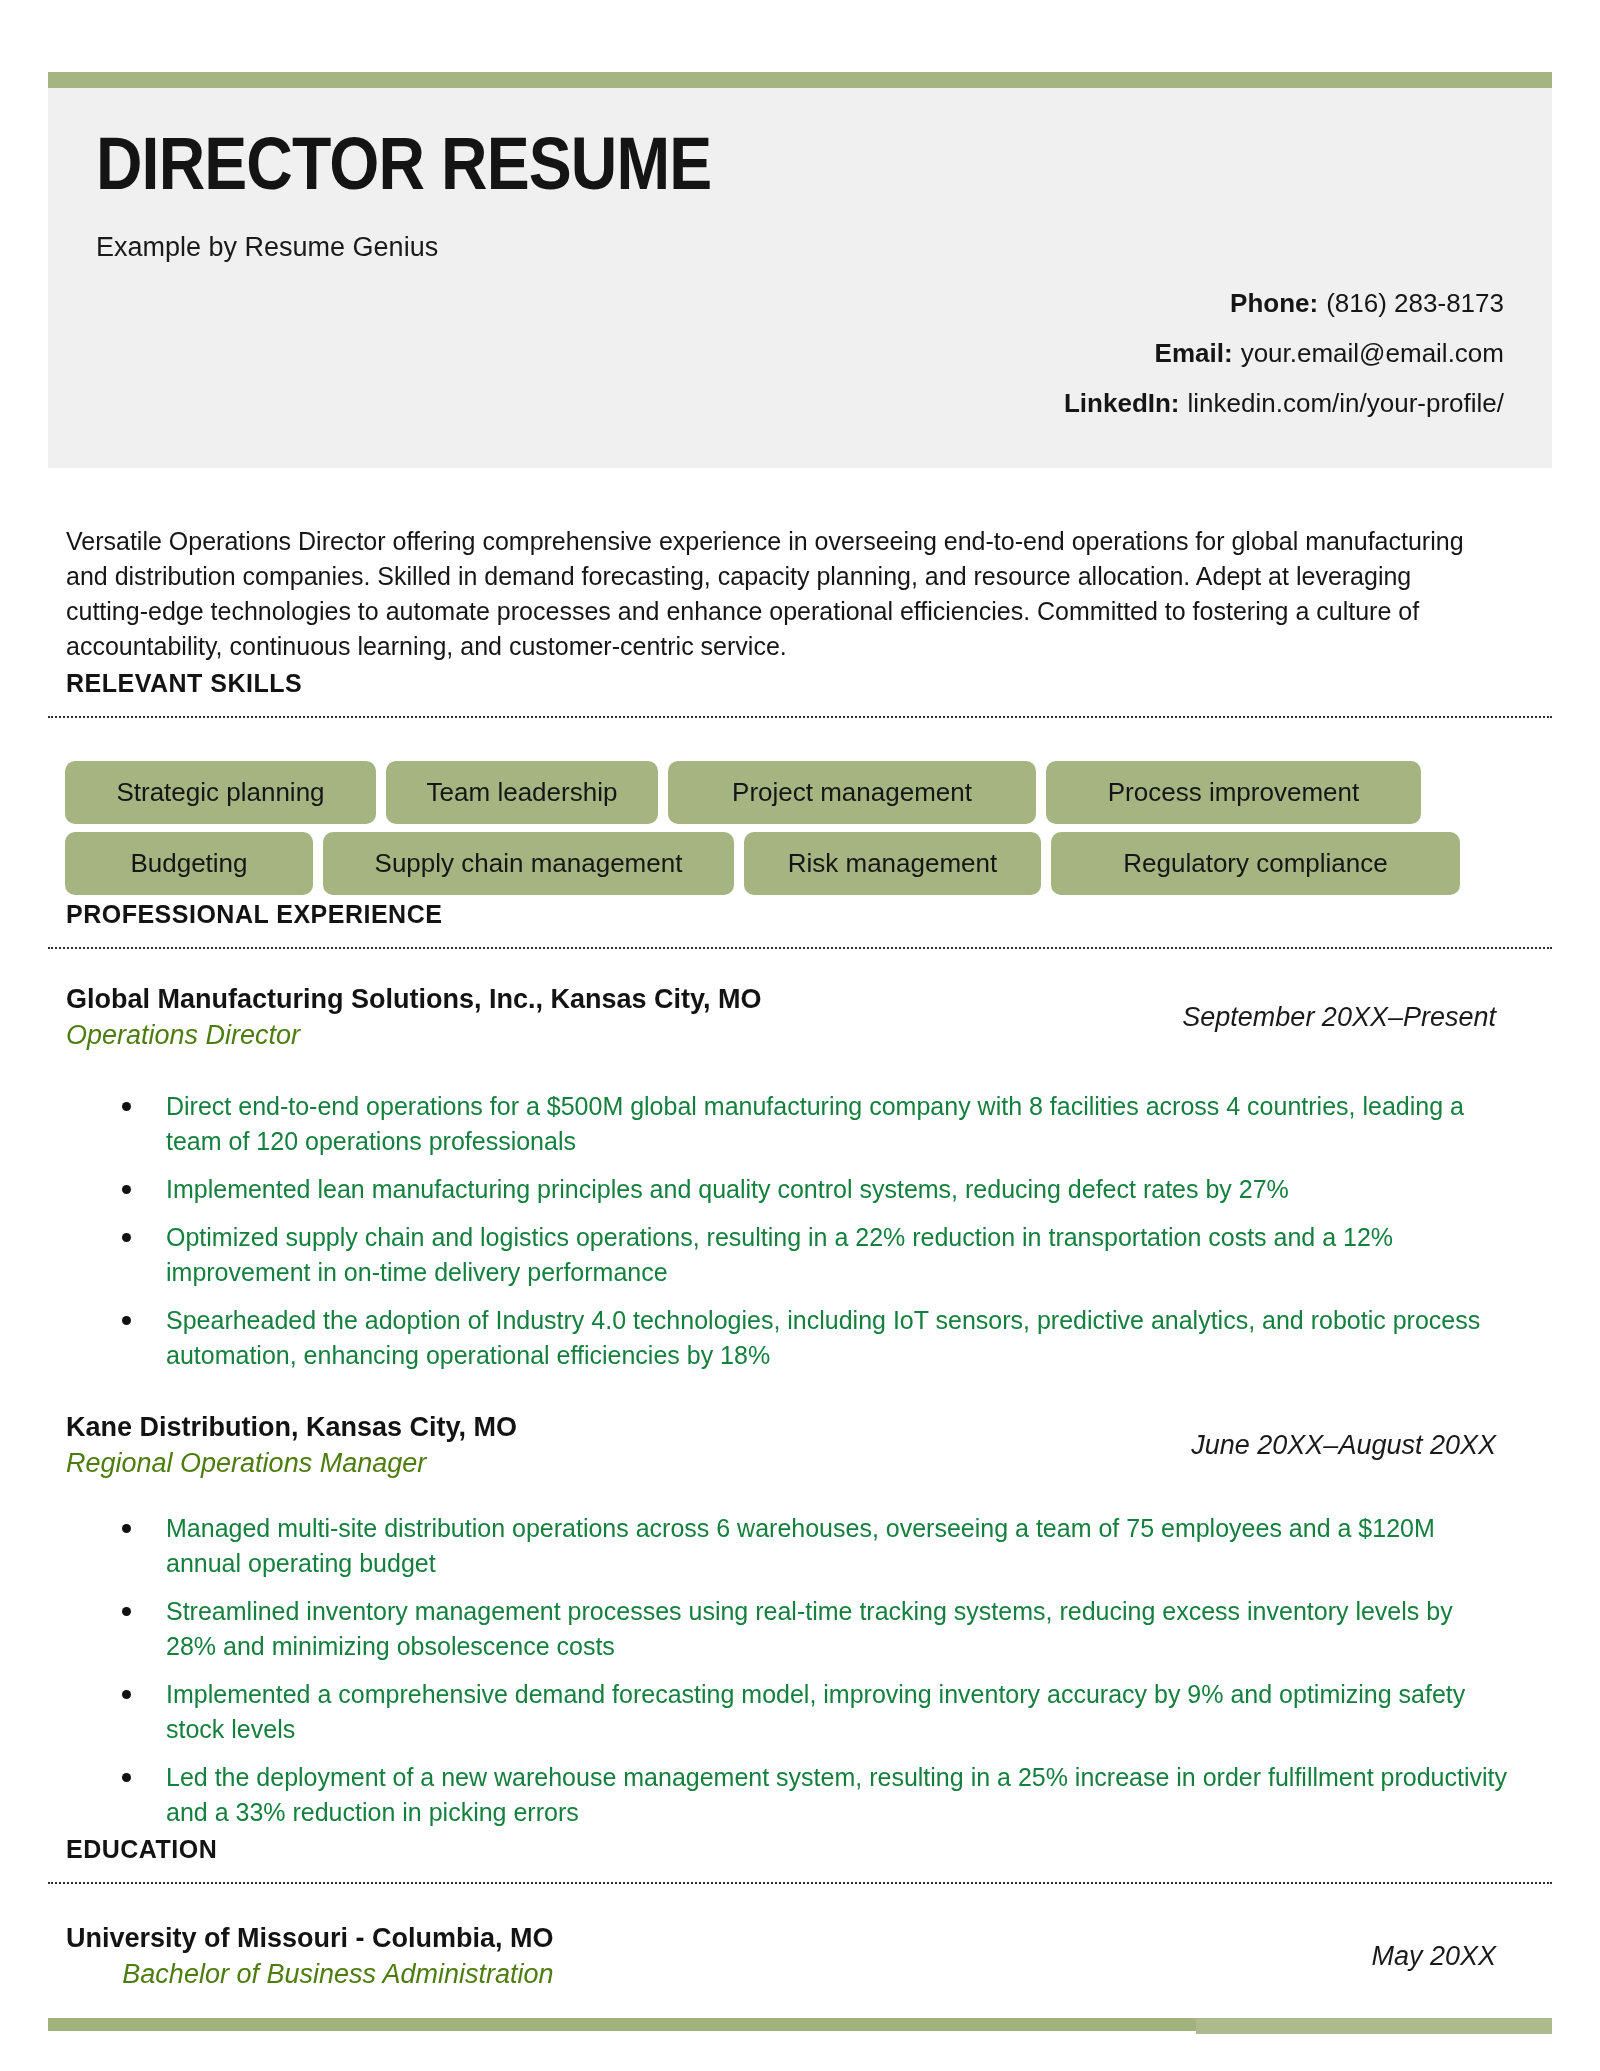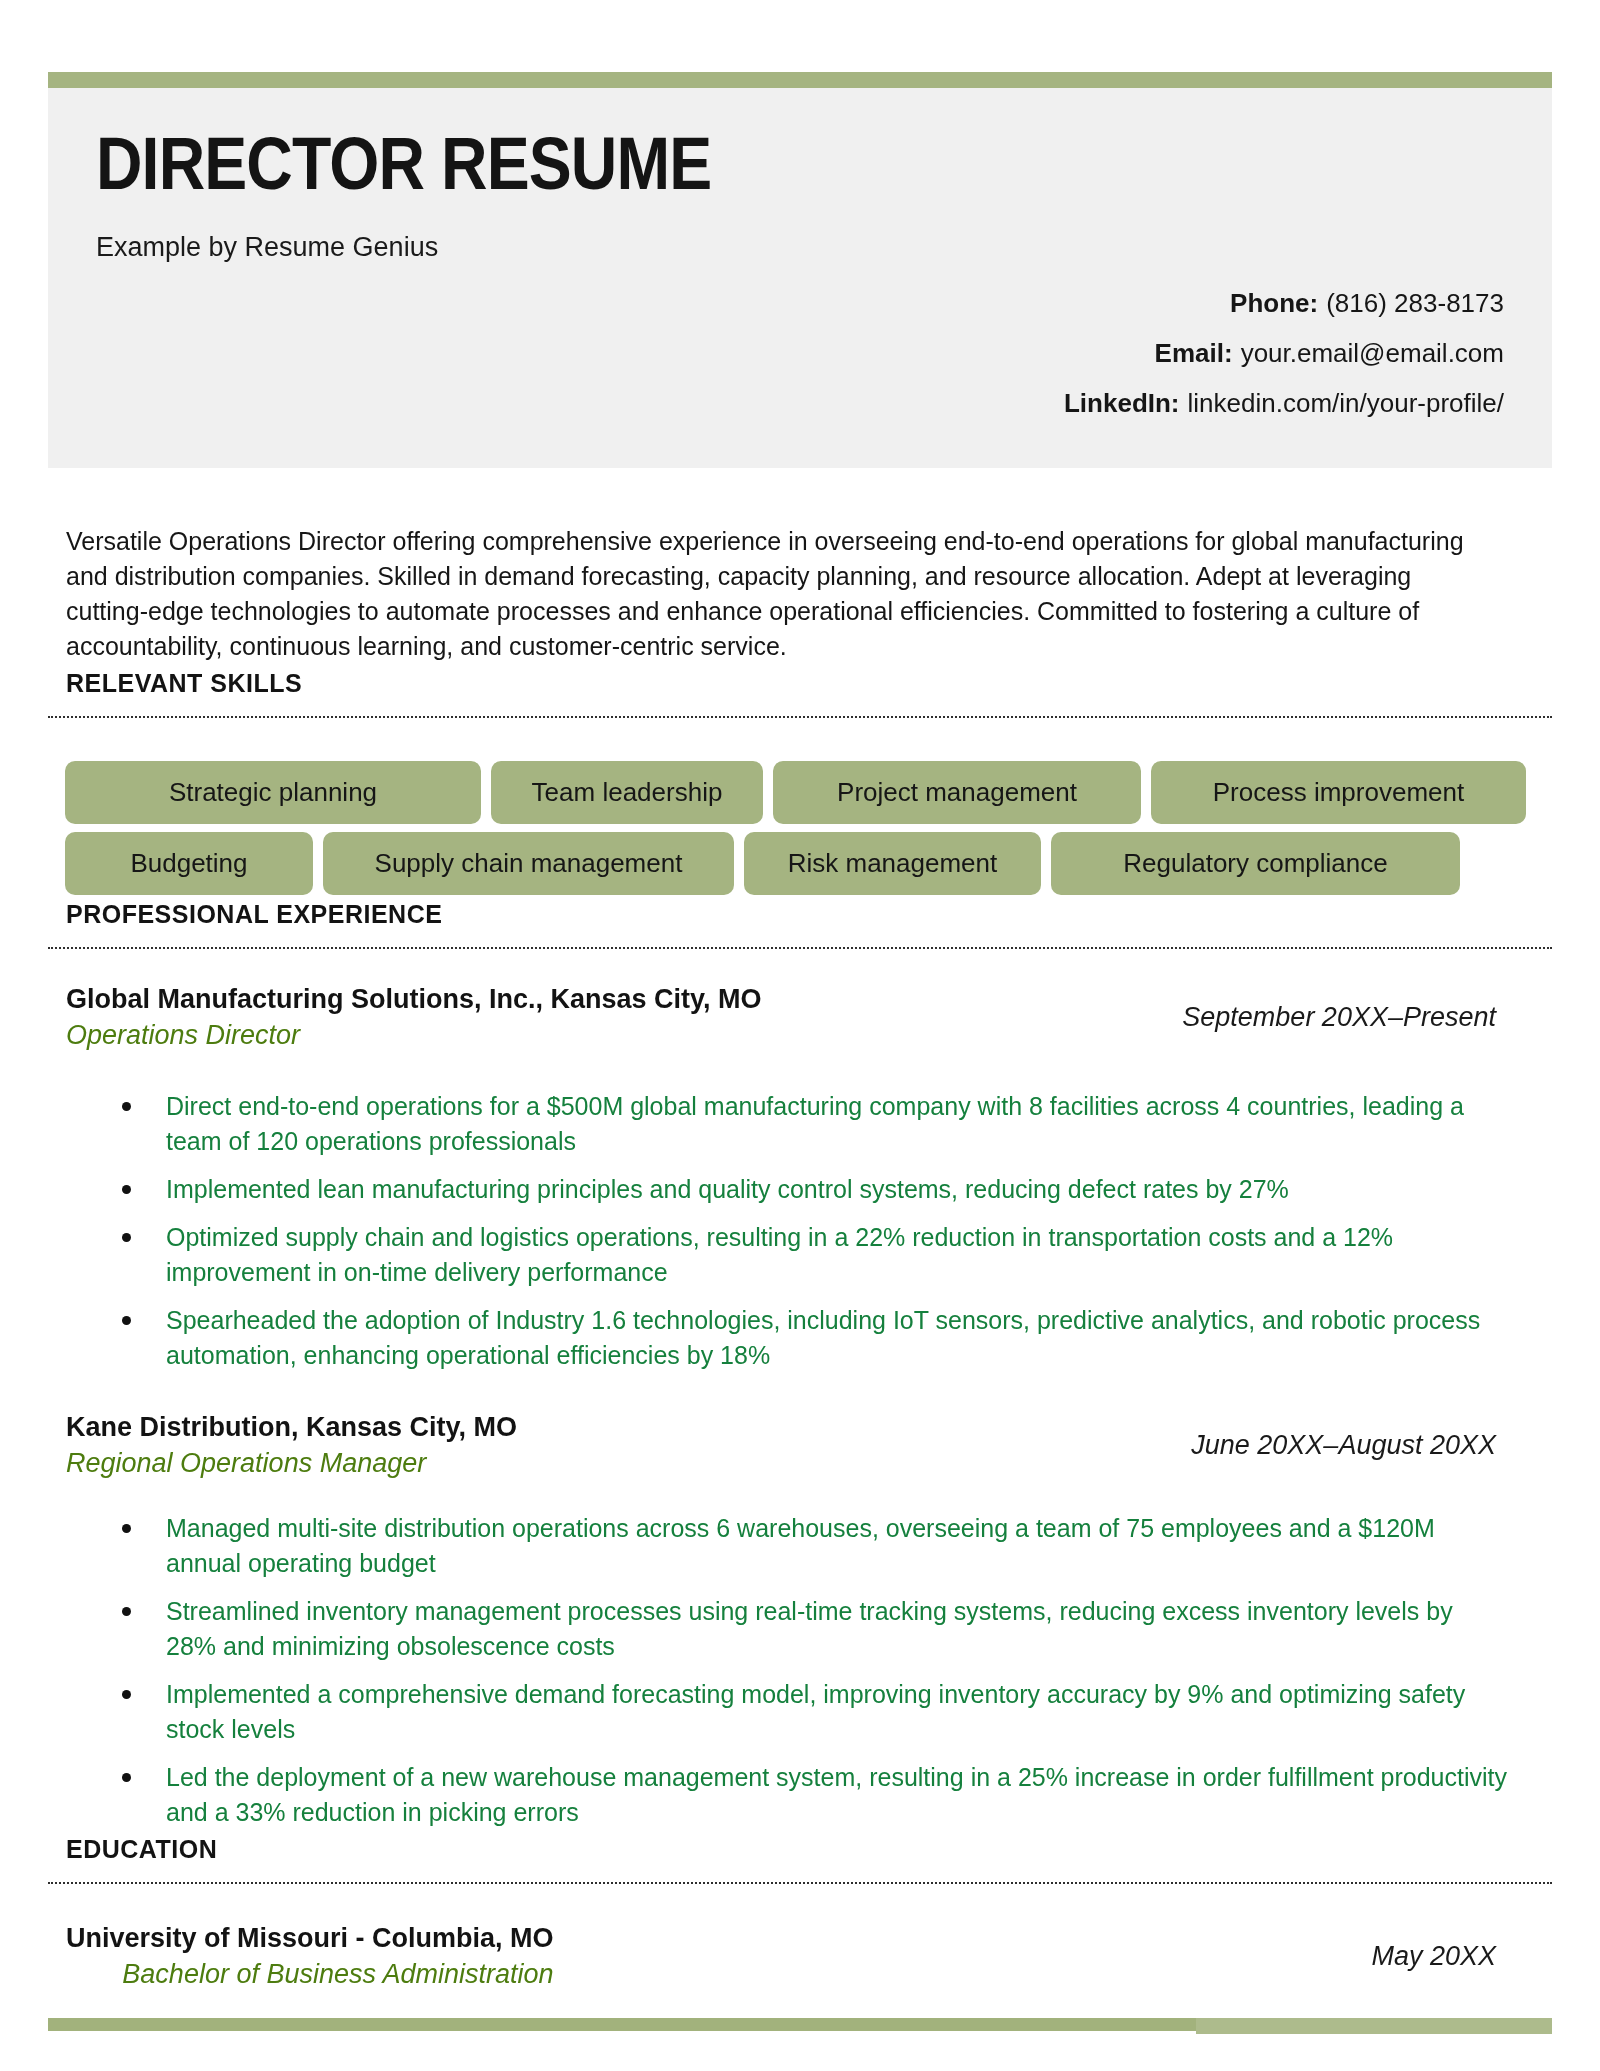--- a/index.html
+++ b/index.html
@@ -99,21 +99,21 @@
     height: 63px;
     border-radius: 10px;
     background: #a5b481;
     display: flex;
     align-items: center;
     justify-content: center;
     font-size: 26px;
     color: #161616;
     box-sizing: border-box;
   }
-  .pill-row.first .pill:nth-child(1) { width: 416px; }
+  .pill-row.first .pill:nth-child(1) { width: 311px; }
   .pill-row.first .pill:nth-child(2) { width: 272px; }
   .pill-row.first .pill:nth-child(3) { width: 368px; }
   .pill-row.first .pill:nth-child(4) { width: 375px; }
   .pill-row.second .pill:nth-child(1) { width: 248px; }
   .pill-row.second .pill:nth-child(2) { width: 411px; }
   .pill-row.second .pill:nth-child(3) { width: 297px; }
   .pill-row.second .pill:nth-child(4) { width: 409px; }
 
   
   .entry-head {
@@ -239,21 +239,21 @@
         <div>
           <div class="company">Global Manufacturing Solutions, Inc., Kansas City, MO</div>
           <div class="role">Operations Director</div>
         </div>
         <div class="date">September 20XX–Present</div>
       </div>
       <ul class="bullets">
         <li>Direct end-to-end operations for a $500M global manufacturing company with 8 facilities across 4 countries, leading a team of 120 operations professionals</li>
         <li>Implemented lean manufacturing principles and quality control systems, reducing defect rates by 27%</li>
         <li>Optimized supply chain and logistics operations, resulting in a 22% reduction in transportation costs and a 12% improvement in on-time delivery performance</li>
-        <li>Spearheaded the adoption of Industry 1.6 technologies, including IoT sensors, predictive analytics, and robotic process automation, enhancing operational efficiencies by 18%</li>
+        <li>Spearheaded the adoption of Industry 4.0 technologies, including IoT sensors, predictive analytics, and robotic process automation, enhancing operational efficiencies by 18%</li>
       </ul>
     </article>
 
     <article>
       <div class="entry-head second">
         <div>
           <div class="company">Kane Distribution, Kansas City, MO</div>
           <div class="role">Regional Operations Manager</div>
         </div>
         <div class="date">June 20XX–August 20XX</div>

